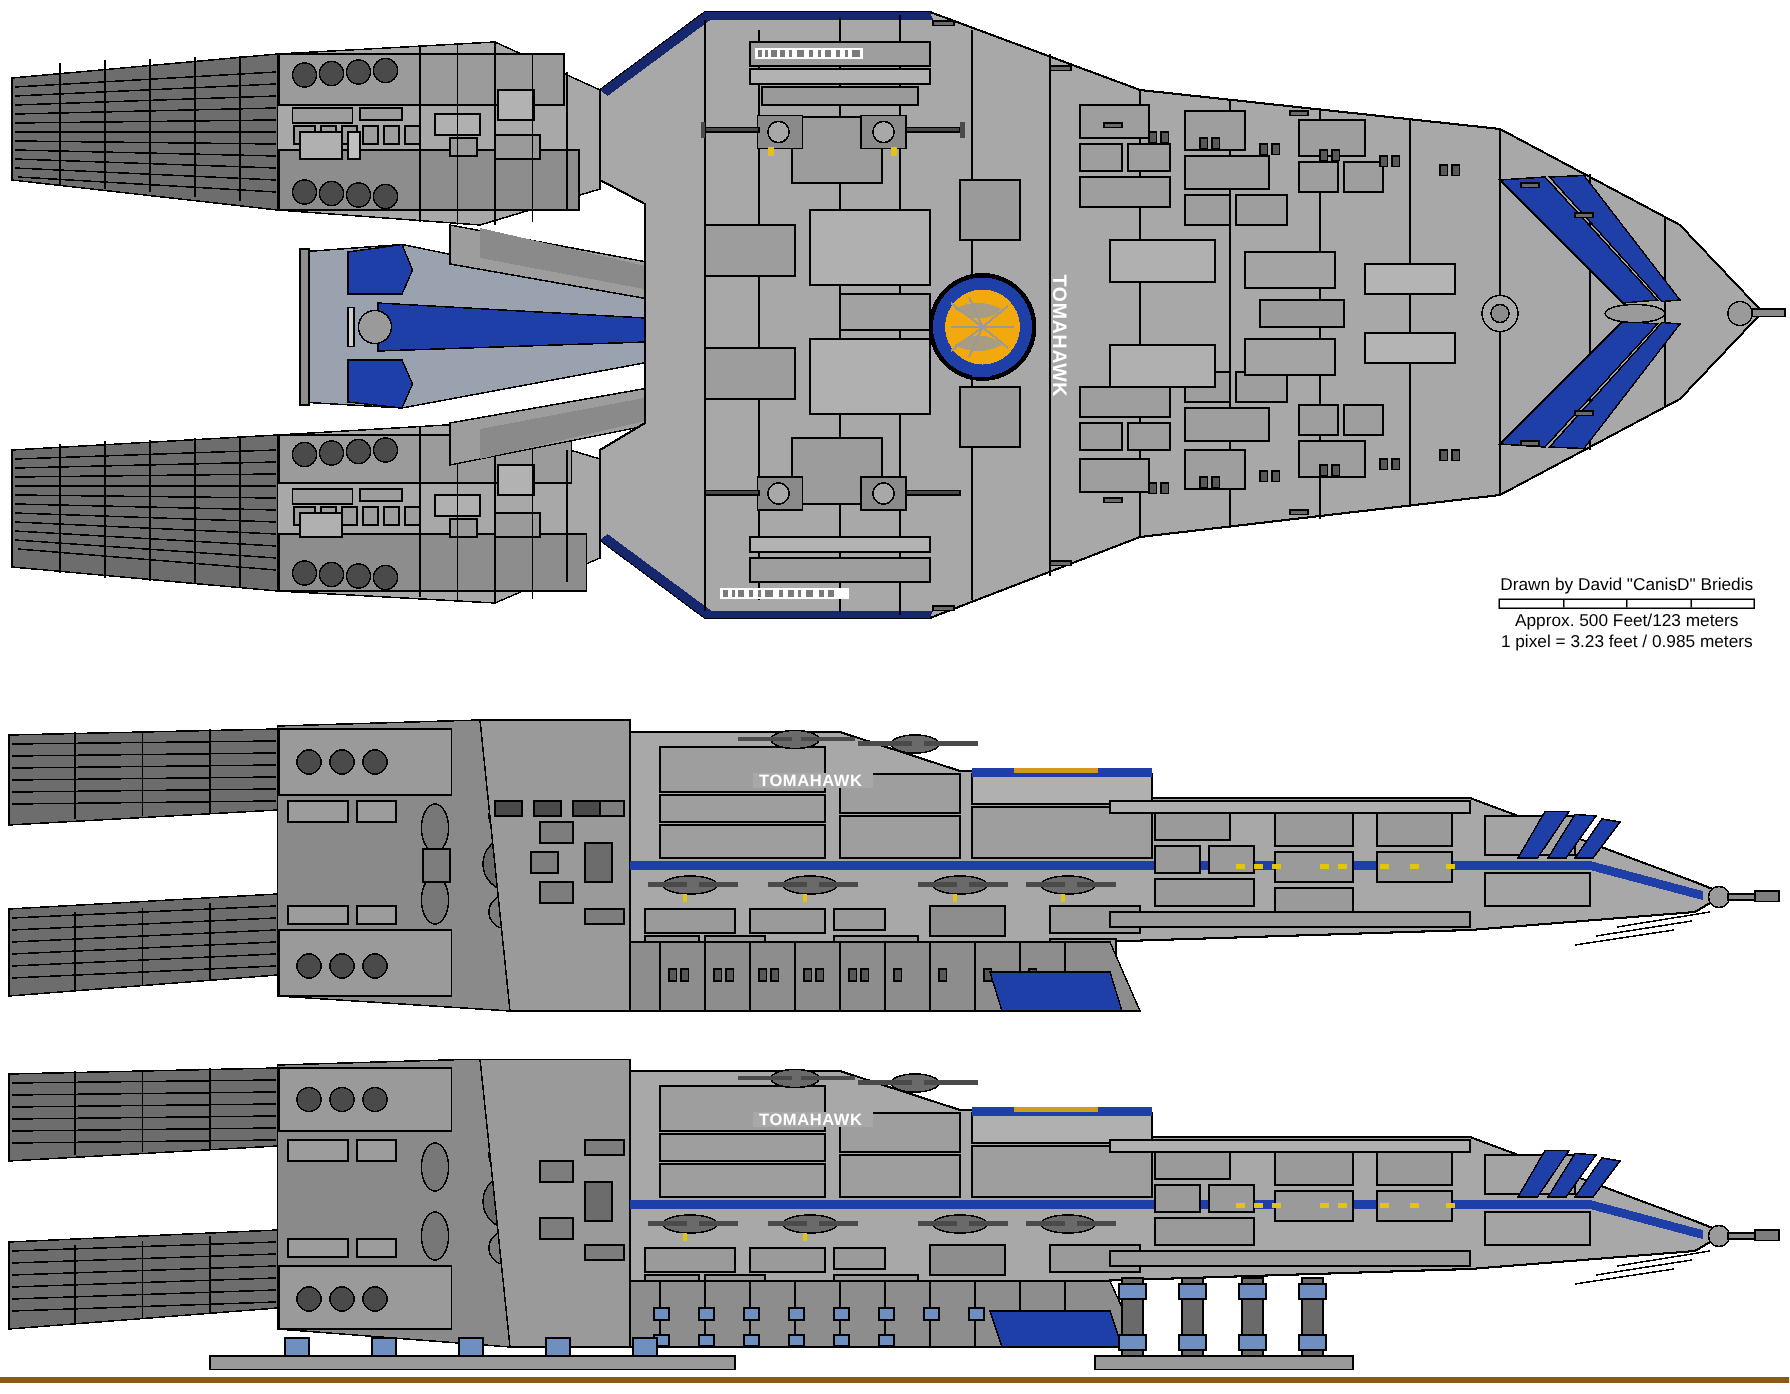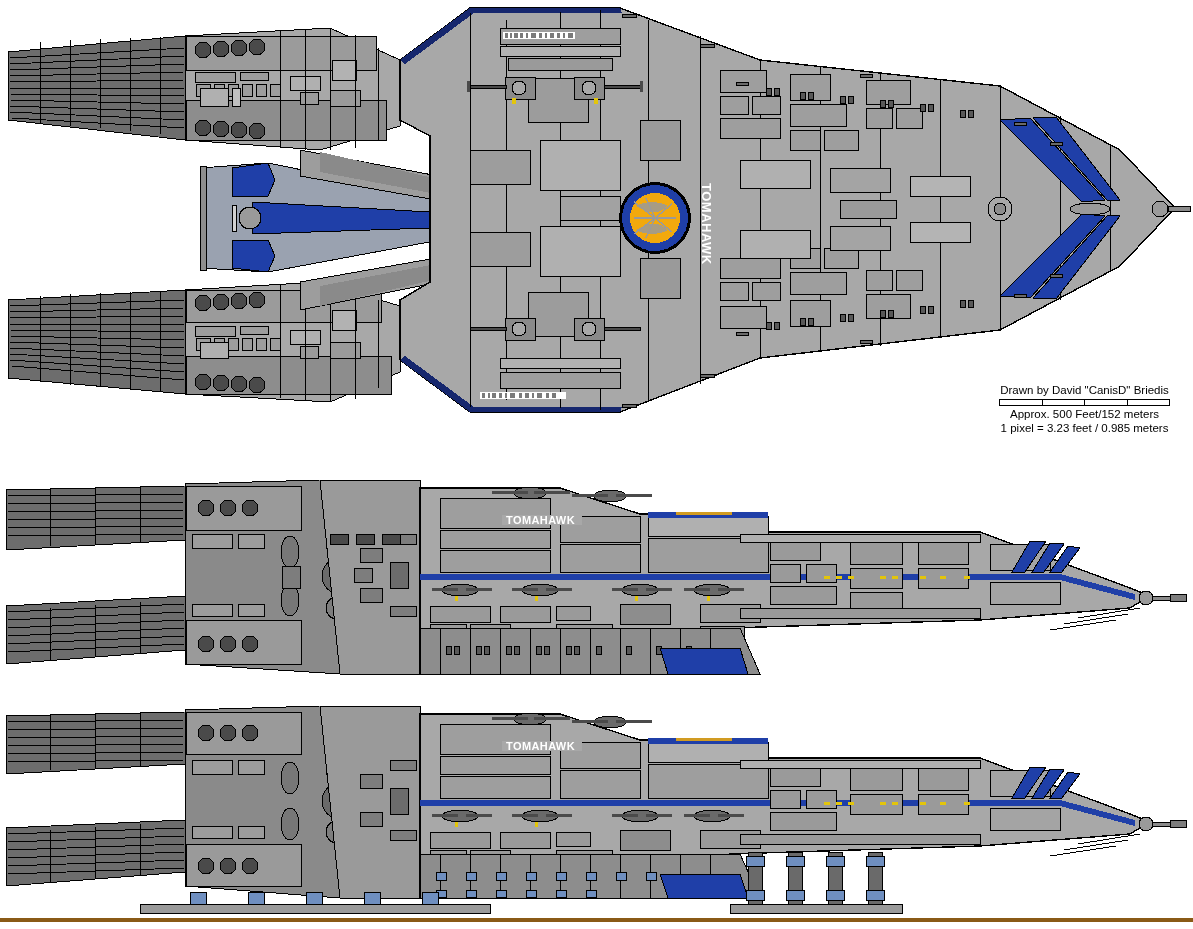--- a/index.html
+++ b/index.html
@@ -425,21 +425,21 @@
   </div>
 
   <div class="credit-block">
     <div class="credit-line">Drawn by David "CanisD" Briedis</div>
     <div class="scalebar">
       <span></span>
       <span></span>
       <span></span>
       <span></span>
     </div>
-    <div class="credit-line">Approx. 500 Feet/152 meters</div>
+    <div class="credit-line">Approx. 500 Feet/123 meters</div>
     <div class="credit-line">1 pixel = 3.23 feet / 0.985 meters</div>
   </div>
 
   <div class="view" style="left:0px; top:478px;">
     <svg width="1193" height="226" viewBox="0 0 1193 226" shape-rendering="crispEdges">
 
       <g>
         <path d="M6 12 L185 8 L185 62 L6 72 Z" fill="#6d6d6d" stroke="#000"></path>
         <g stroke="#000">
             <line x1="8" y1="18" x2="184" y2="16"></line>

